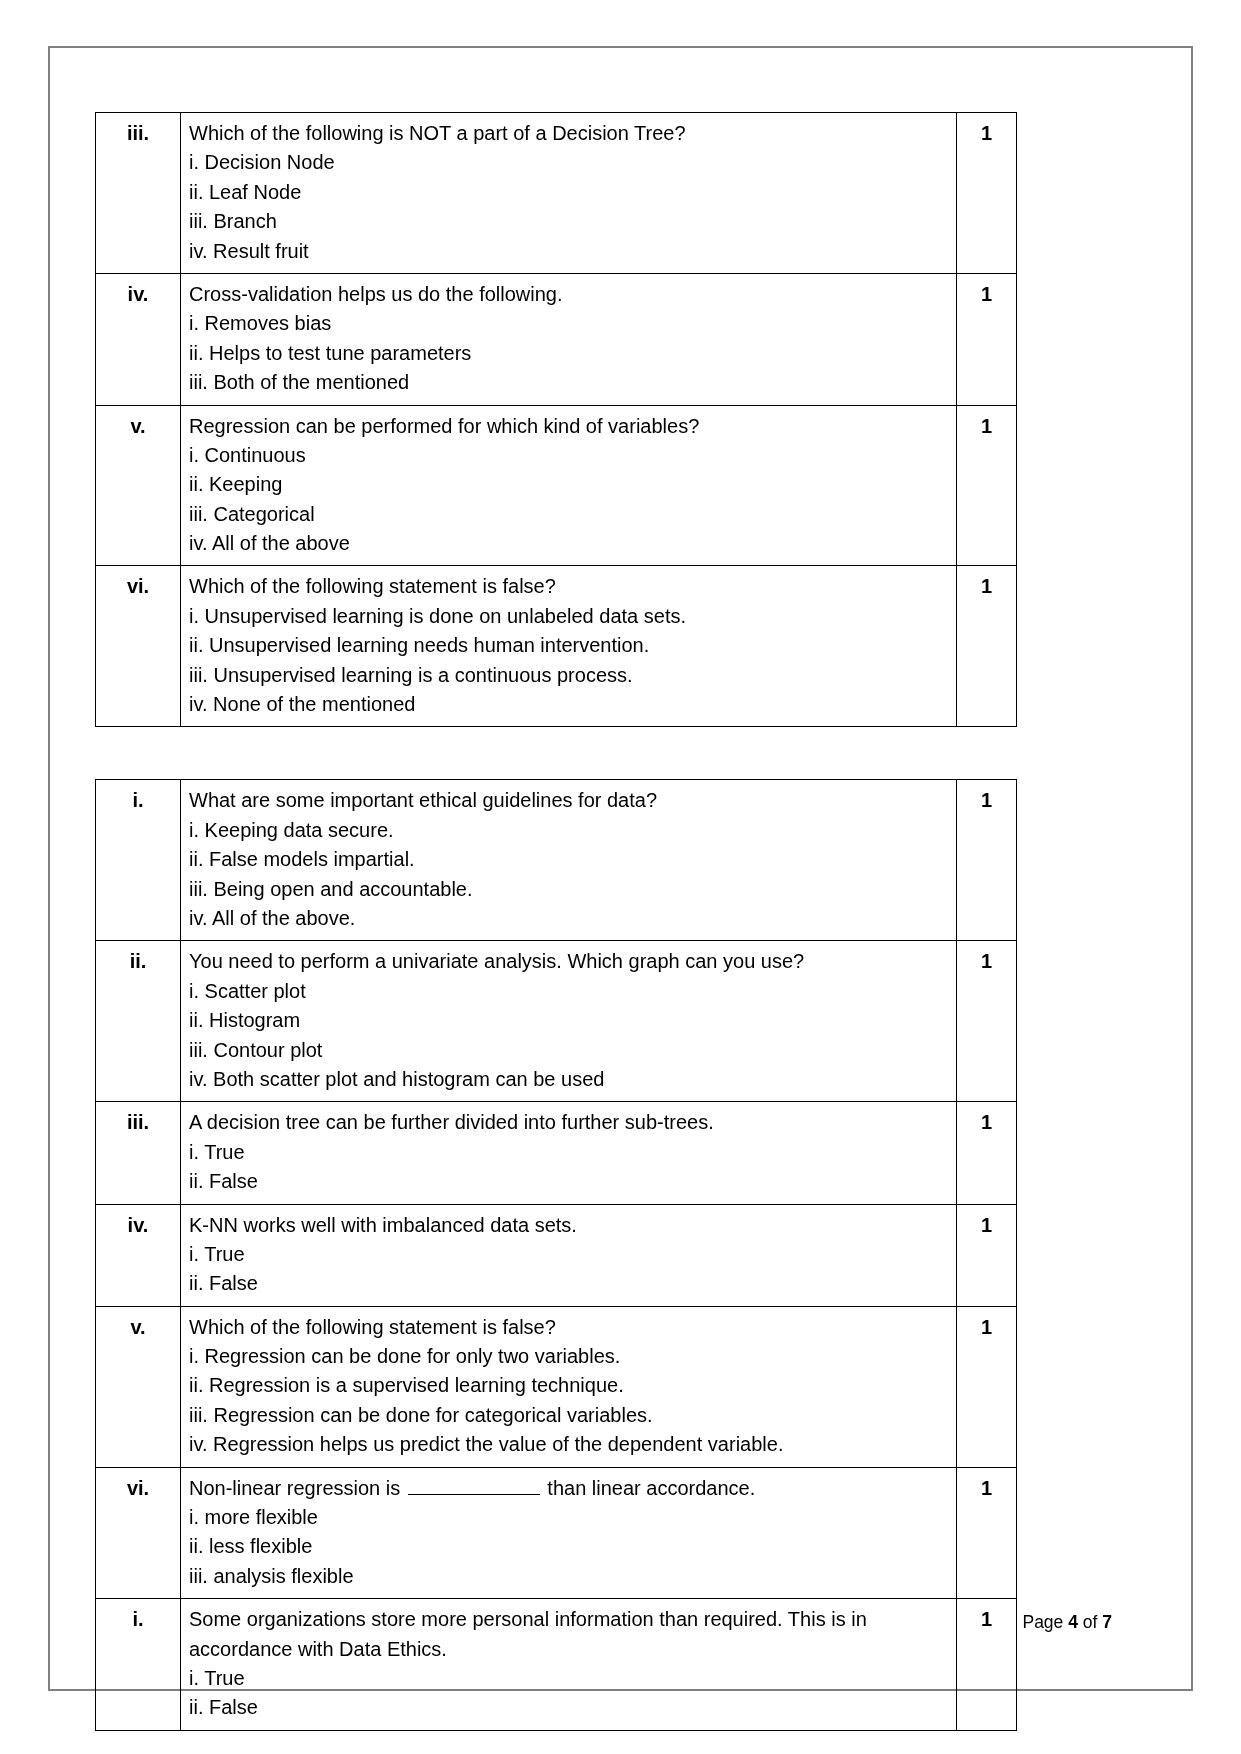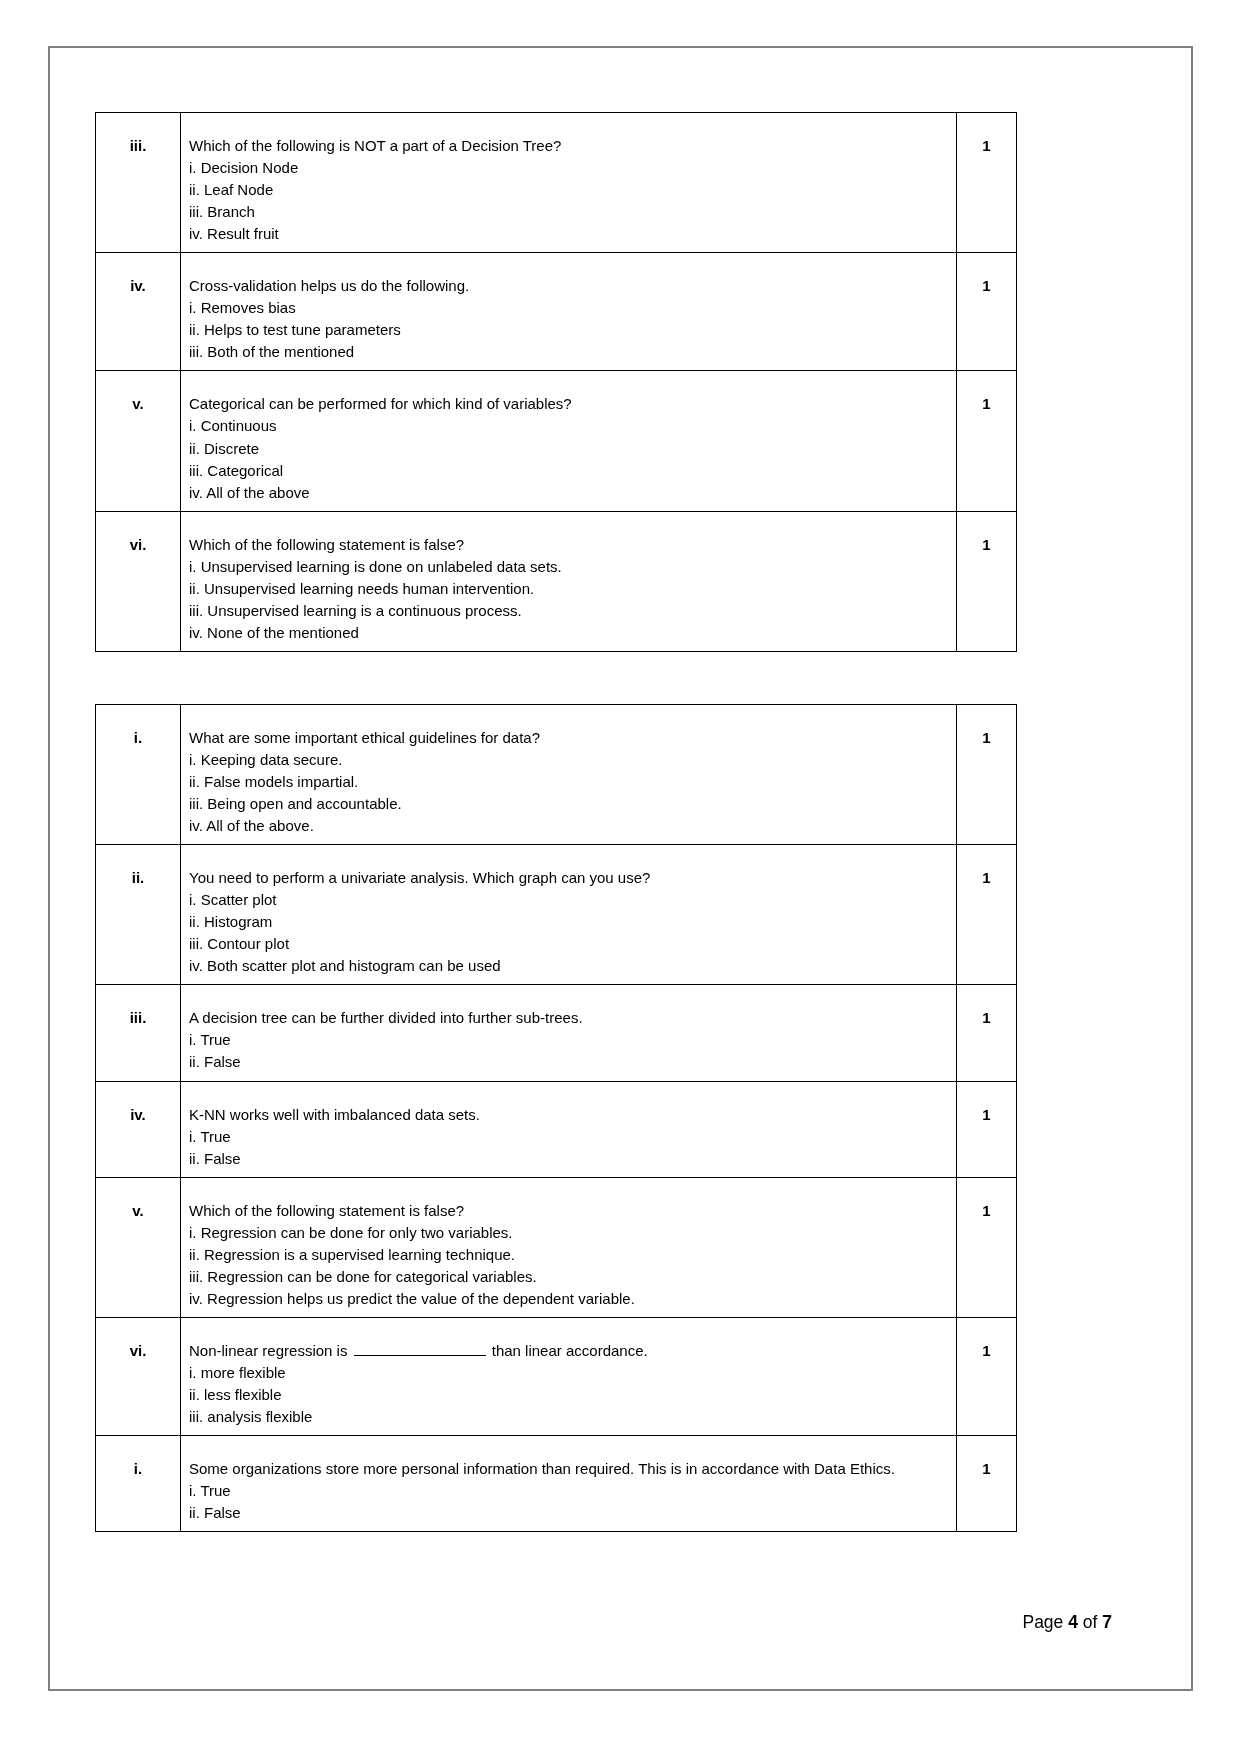--- a/index.html
+++ b/index.html
@@ -36,22 +36,22 @@
 
   
   table.qtable {
     border-collapse: collapse;
     width: 921px;
     table-layout: fixed;
   }
   table.qtable td {
     border: 1px solid #000000;
     vertical-align: top;
-    padding: 22px 8px 7px 8px;
-    font-size: 15px;
+    padding: 6px 8px 7px 8px;
+    font-size: 20px;
     line-height: 1.47;
   }
   col.c-num   { width: 85px;  }
   col.c-body  { width: 776px; }
   col.c-marks { width: 60px;  }
 
   td.num {
     text-align: center;
     font-weight: bold;
     padding-left: 2px;
@@ -128,23 +128,23 @@
           <span class="opt">i. Removes bias</span>
           <span class="opt">ii. Helps to test tune parameters</span>
           <span class="opt">iii. Both of the mentioned</span>
         </td>
         <td class="marks">1</td>
       </tr>
 
       <tr>
         <td class="num">v.</td>
         <td class="body">
-          <span class="opt">Categorical can be performed for which kind of variables?</span>
+          <span class="opt">Regression can be performed for which kind of variables?</span>
           <span class="opt">i. Continuous</span>
-          <span class="opt">ii. Discrete</span>
+          <span class="opt">ii. Keeping</span>
           <span class="opt">iii. Categorical</span>
           <span class="opt">iv. All of the above</span>
         </td>
         <td class="marks">1</td>
       </tr>
 
       <tr>
         <td class="num">vi.</td>
         <td class="body">
           <span class="opt">Which of the following statement is false?</span>

